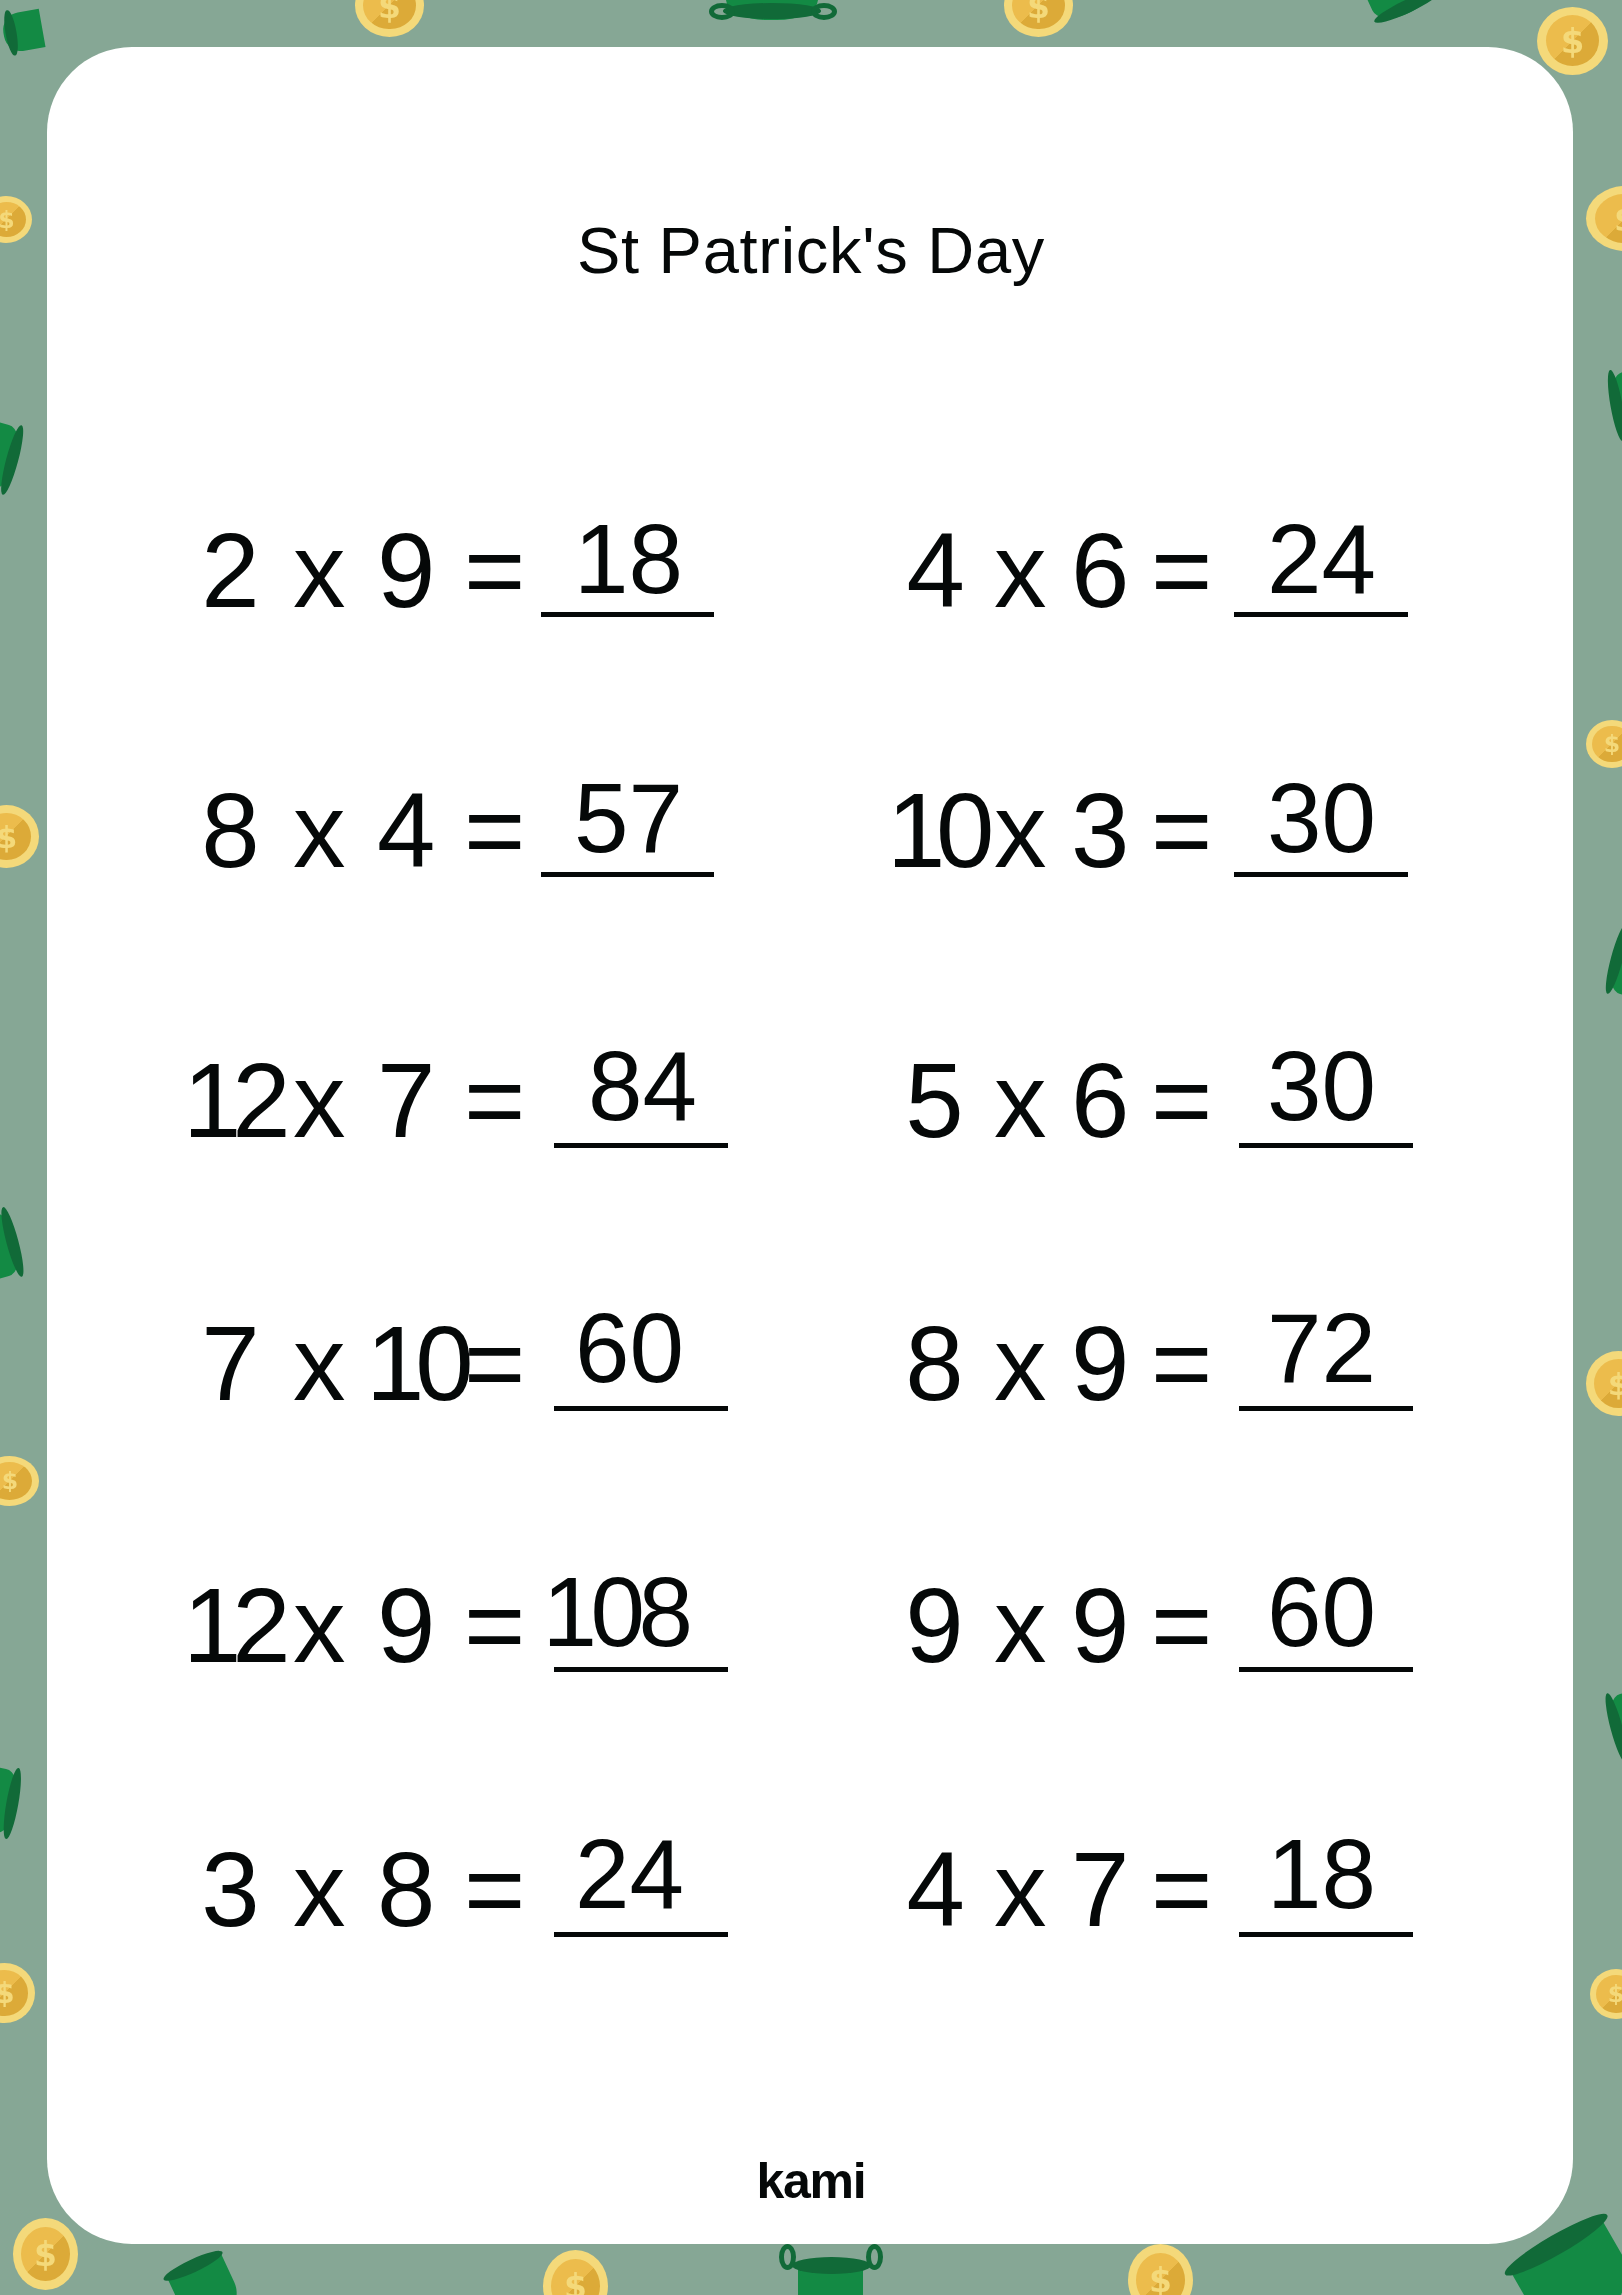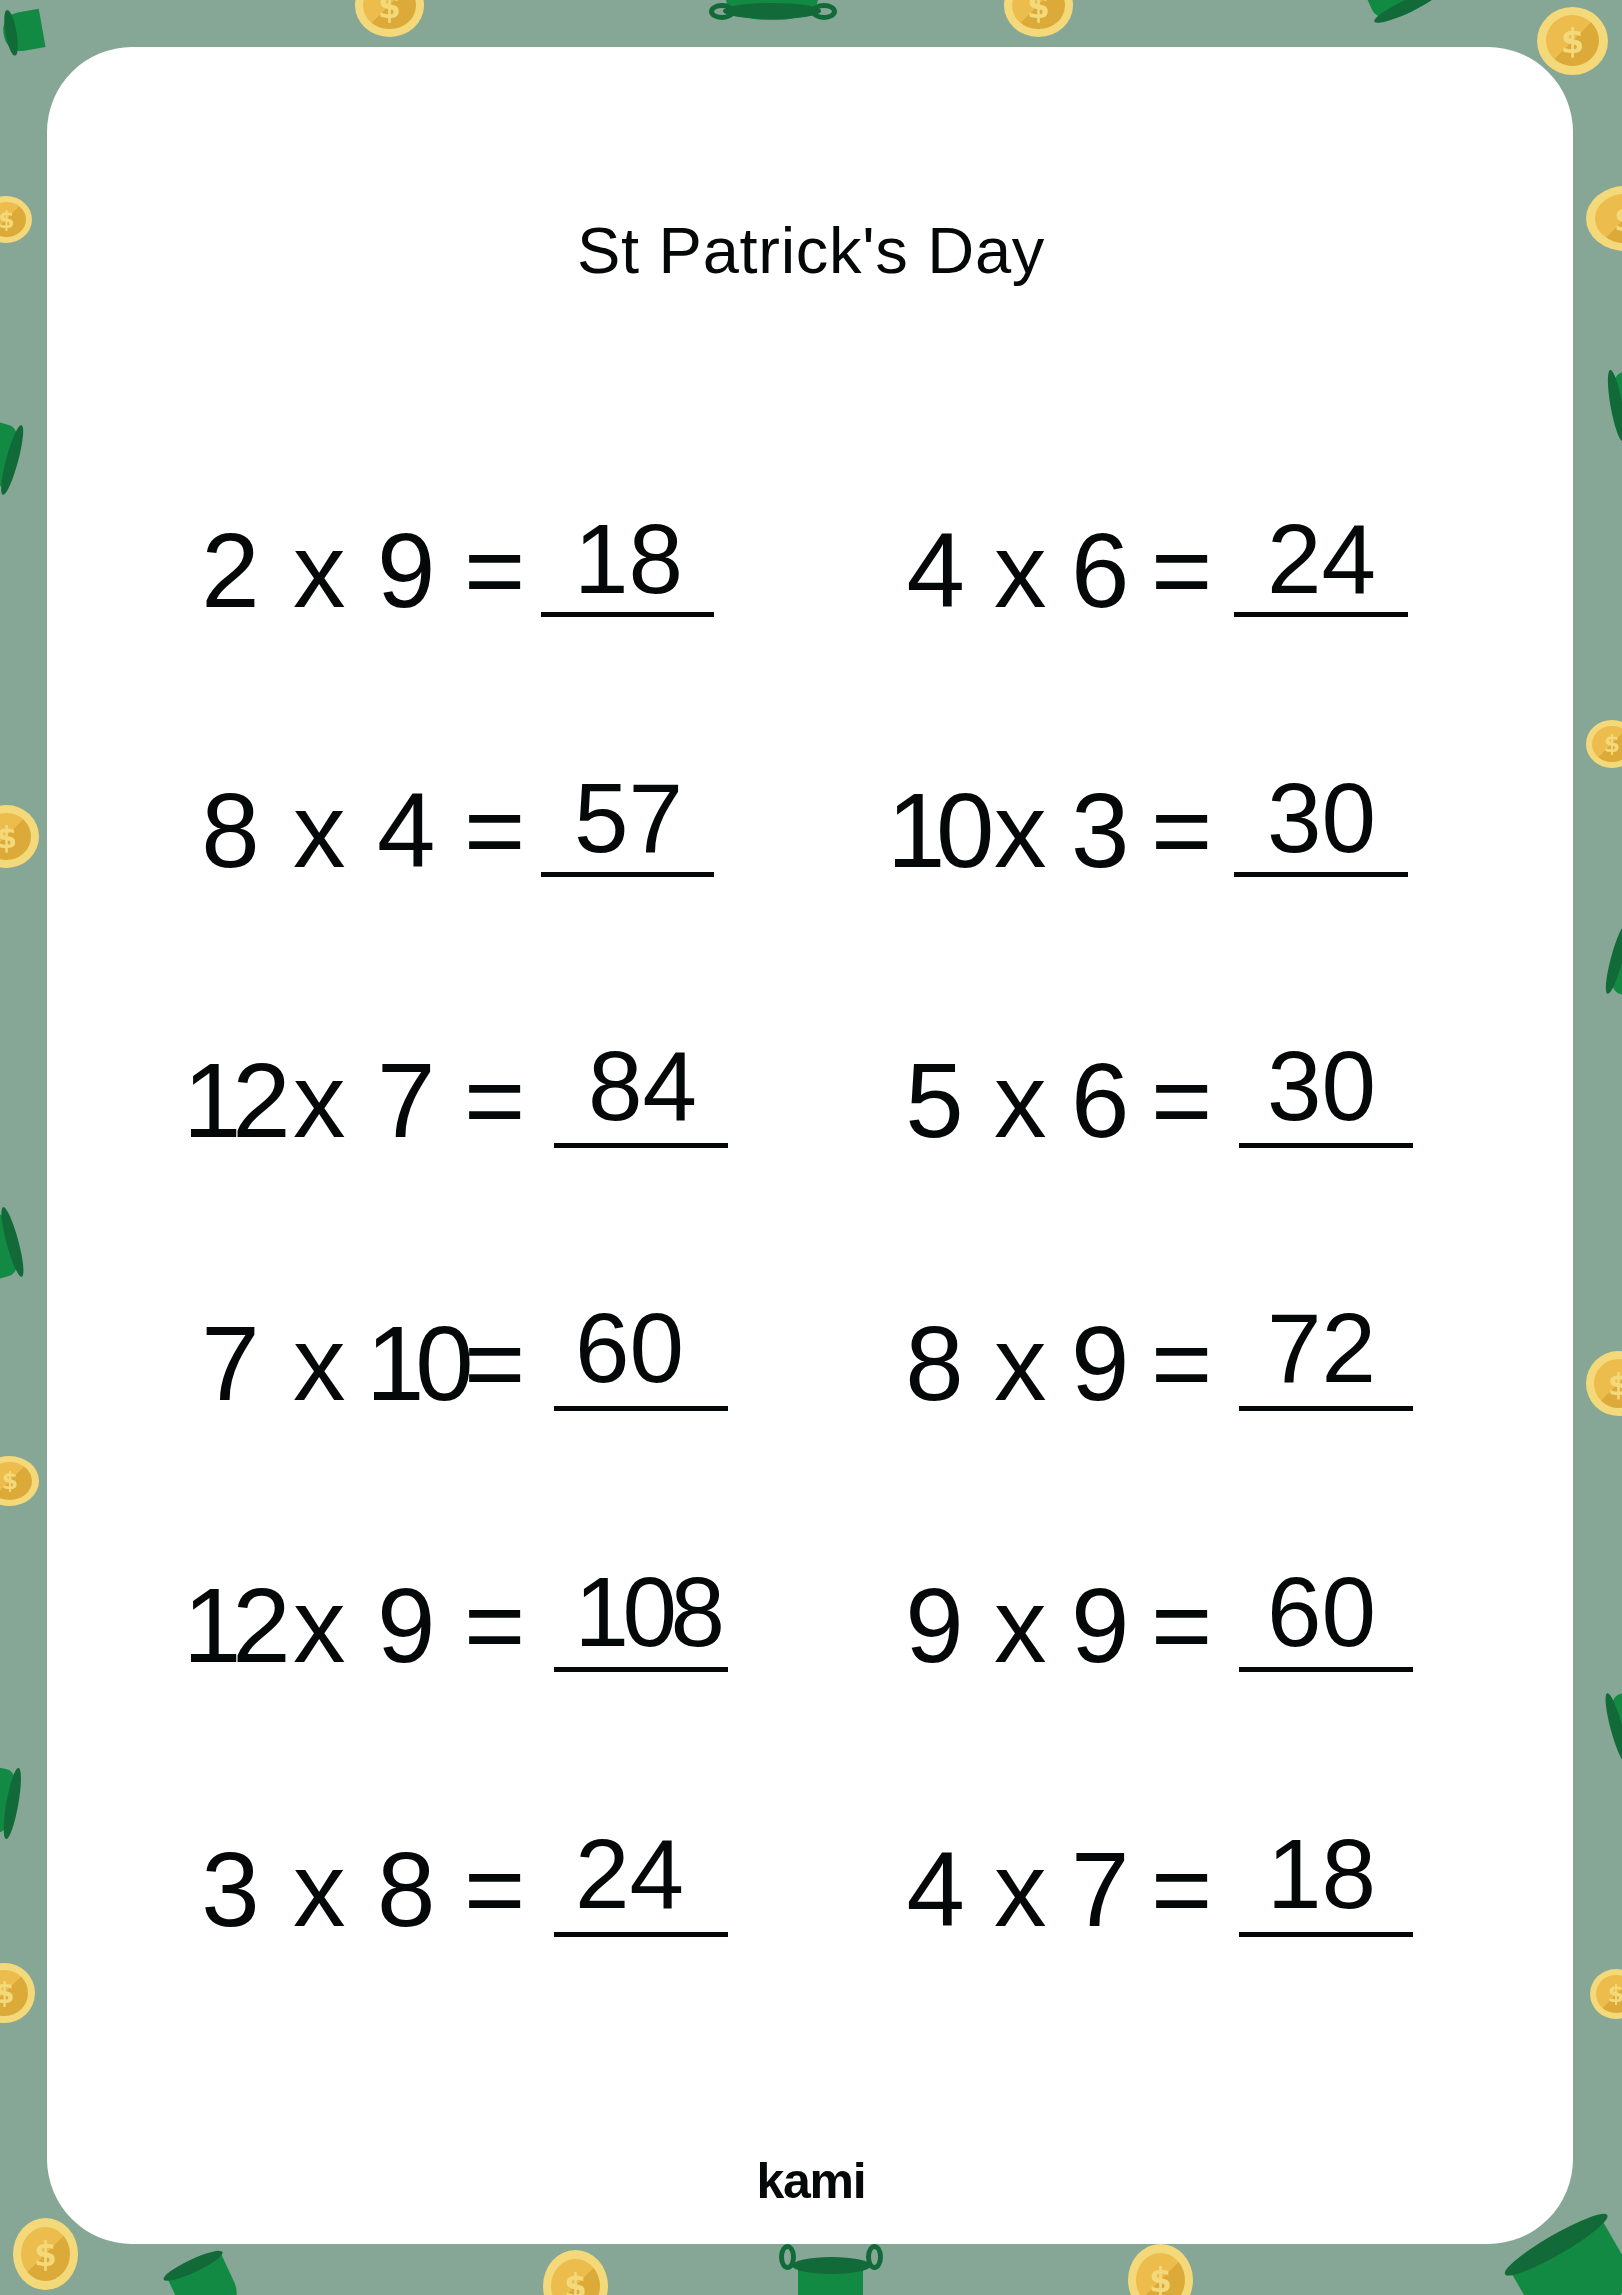--- a/index.html
+++ b/index.html
@@ -241,21 +241,21 @@
 </div>
 <div class="ans" style="left:1233px;top:1299px;width:177px;">72</div>
 <div class="blank" style="left:1239px;top:1406px;width:174px;"></div>
 
 <div class="problem" style="left:183px;top:1547px;width:536px;">
   <span style="left:0px;letter-spacing:-9.2px;">12</span>
   <span style="left:110px;">x</span>
   <span style="left:194px;">9</span>
   <span style="left:281px;">=</span>
 </div>
-<div class="ans" style="left:558px;top:1563px;width:177px;letter-spacing:-6.5px;">108</div>
+<div class="ans" style="left:526px;top:1563px;width:177px;letter-spacing:-6.5px;">108</div>
 <div class="blank" style="left:554px;top:1667px;width:174px;"></div>
 
 <div class="problem" style="left:896px;top:1547px;width:523px;">
   <span style="left:9.2px;">9</span>
   <span style="left:98px;">x</span>
   <span style="left:175px;">9</span>
   <span style="left:255px;">=</span>
 </div>
 <div class="ans" style="left:1233px;top:1563px;width:177px;">60</div>
 <div class="blank" style="left:1239px;top:1667px;width:174px;"></div>

